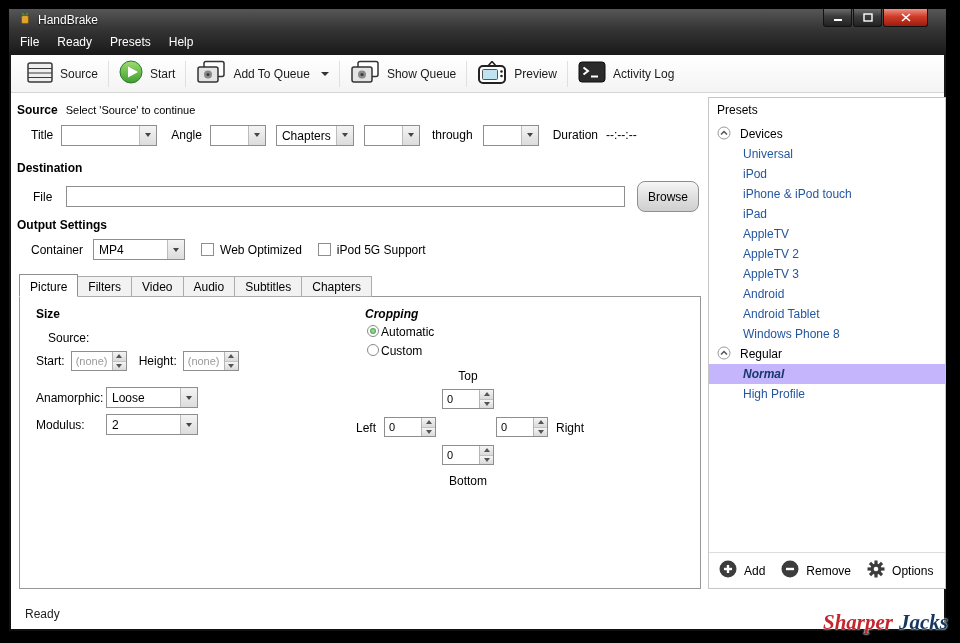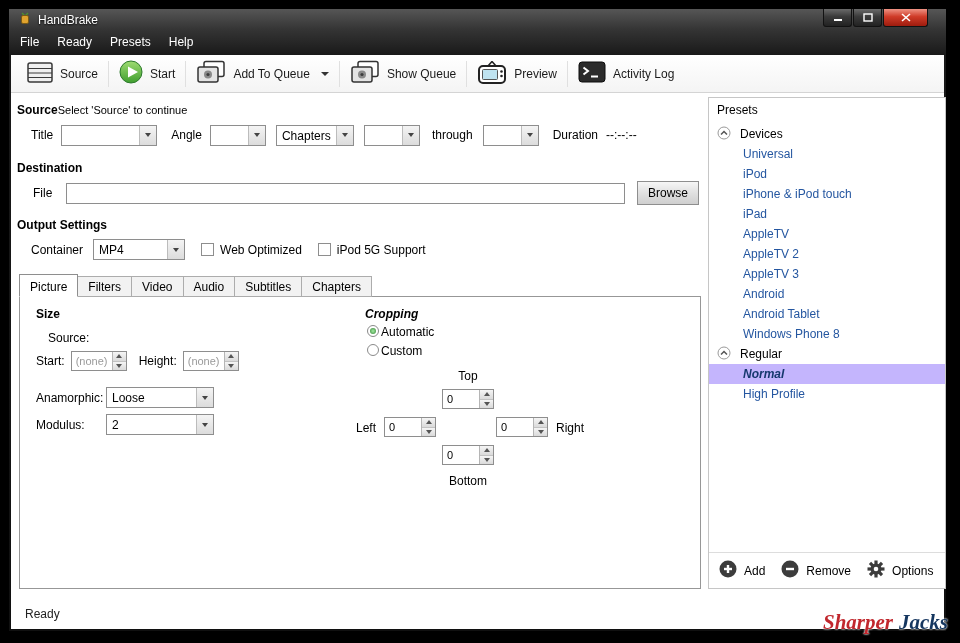--- a/index.html
+++ b/index.html
@@ -33,38 +33,38 @@
   .tb-sep { width:1px; height:26px; background:#e0e0e0; }
   .caret { width:0; height:0; border-left:4px solid transparent; border-right:4px solid transparent;
     border-top:4px solid #333; margin-left:4px; }
 
   .main-left { position:absolute; top:38px; left:0; width:702px; bottom:0; }
 
   .h-bold { font-weight:bold; font-size:12px; color:#000; }
   .lbl { font-size:12px; color:#000; }
 
   .row-source-hint { position:absolute; top:10px; left:6px; font-size:12px; }
-  .row-source-hint .hint { font-weight:normal; font-size:11px; }
+  .row-source-hint .hint { font-weight:normal; margin-left:8px; font-size:11px; }
 
   .row-title { position:absolute; top:31px; left:20px; display:flex; align-items:center; height:22px; }
   .mr6{margin-right:6px;} .mr8{margin-right:8px;} .mr10{margin-right:10px;} .mr12{margin-right:12px;} .mr14{margin-right:14px;} .mr16{margin-right:16px;}
 
   
   .dd { display:inline-flex; height:21px; border:1px solid #8e8e8e; background:#fff; align-items:stretch; }
   .dd-val { flex:1; font-size:12px; padding:3px 0 0 5px; white-space:nowrap; overflow:hidden; }
   .dd-btn { width:17px; background:linear-gradient(#f4f4f4,#dcdcdc); border-left:1px solid #bcbcbc;
     display:flex; align-items:center; justify-content:center; }
   .dd-btn i { width:0; height:0; border-left:3.5px solid transparent; border-right:3.5px solid transparent; border-top:4px solid #444; }
-  .w96{width:96px;} .w56{width:56px;} .w78{width:78px;} .w92{width:92px;} .w100{width:108px;}
+  .w96{width:96px;} .w56{width:56px;} .w78{width:78px;} .w92{width:92px;} .w100{width:92px;}
 
   .dest-heading { position:absolute; top:68px; left:6px; }
   .row-file { position:absolute; top:88px; left:22px; right:14px; display:flex; align-items:center; }
   .file-input { flex:1; height:21px; border:1px solid #8e8e8e; font-size:12px; padding:0 4px; margin-left:14px; outline:none; }
-  .btn { height:24px; padding:2px 10px; font-size:12px; margin-left:12px;
-    background:linear-gradient(#f6f6f6,#e2e2e2 45%,#cfcfcf); border:1px solid #8e8e8e; border-radius:0; }
+  .btn { height:31px; padding:2px 10px; font-size:12px; margin-left:12px;
+    background:linear-gradient(#f6f6f6,#e2e2e2 45%,#cfcfcf); border:1px solid #8e8e8e; border-radius:8px; }
 
   .out-heading { position:absolute; top:125px; left:6px; }
   .row-container { position:absolute; top:146px; left:20px; display:flex; align-items:center; }
   .cbgroup { display:flex; align-items:center; gap:6px; }
   .checkbox { width:13px; height:13px; background:#fff; border:1px solid #8e8e8e; display:inline-block; }
 
   
   .tabs { position:absolute; top:181px; left:8px; display:flex; align-items:flex-end; height:23px; z-index:2; }
   .tab { font-size:12px; padding:3px 10px 4px; height:21px; background:#f2f2f2; border:1px solid #acacac; border-left:none; }
   .tab:first-child { border-left:1px solid #8e8e8e; }

